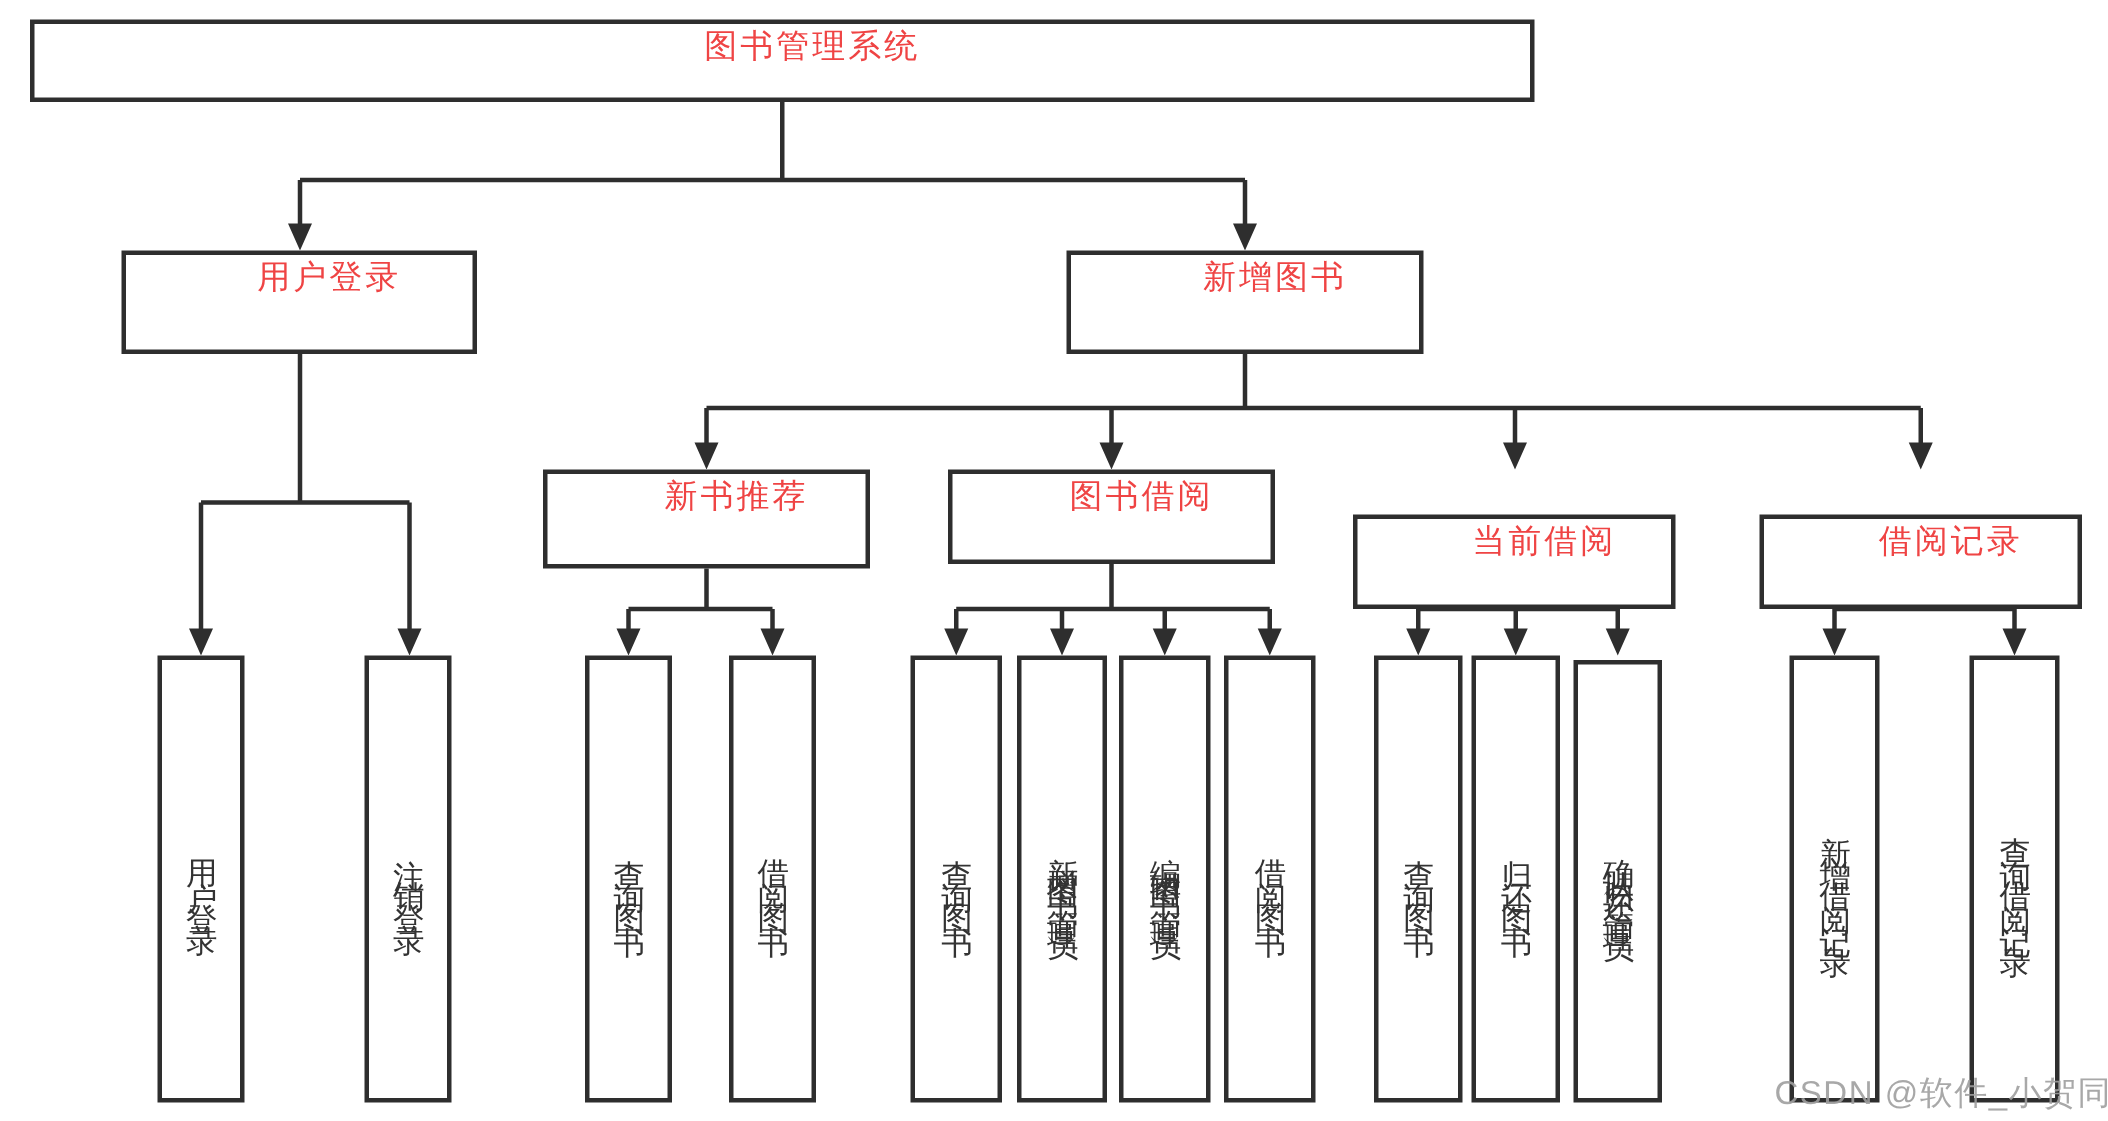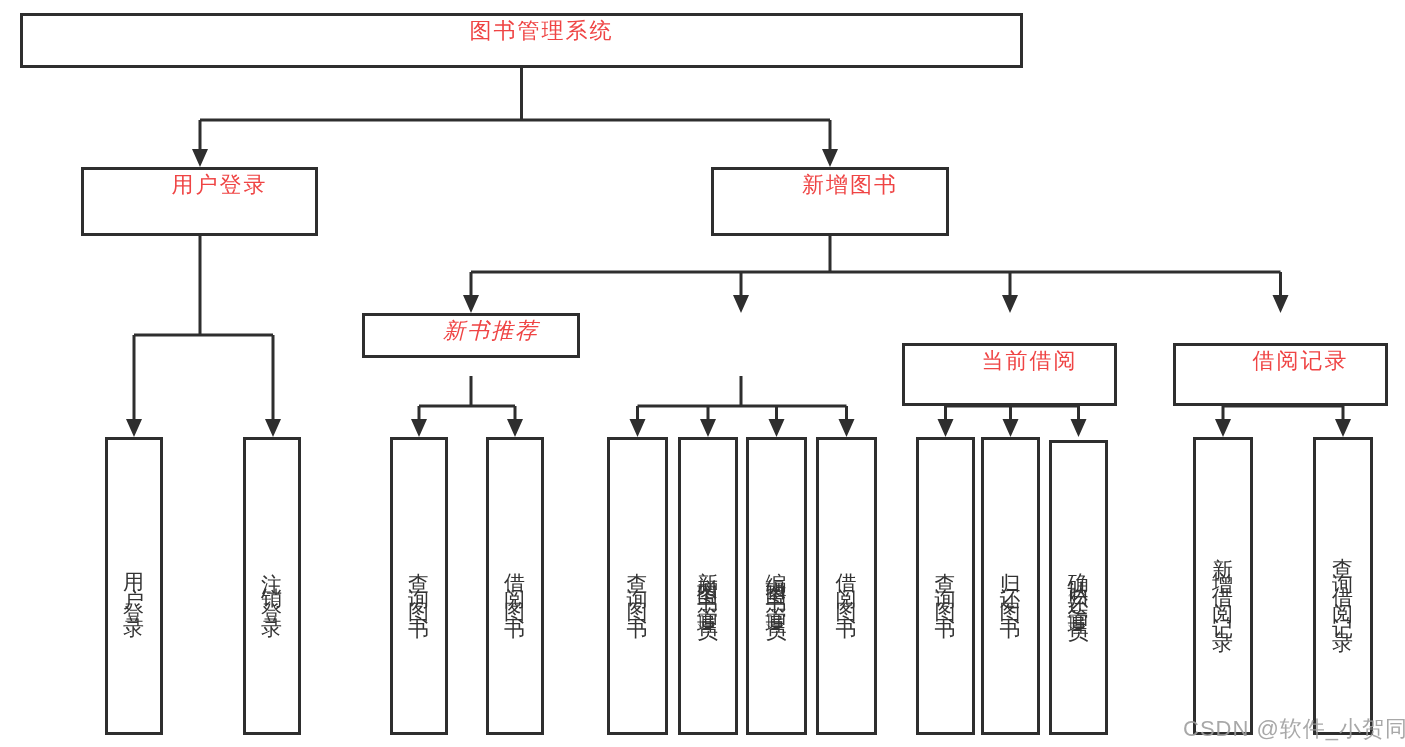--- a/index.html
+++ b/index.html
@@ -94,22 +94,25 @@
     <span>图书管理系统</span>
   </div>
 
   <div class="hbox" style="left:81px; top:167px; width:237px; height:69px;">
     <span>用户登录</span>
   </div>
   <div class="hbox" style="left:711px; top:167px; width:238px; height:69px;">
     <span>新增图书</span>
   </div>
 
-  <div class="hbox" style="left:362px; top:313px; width:218px; height:45px;font-style:italic;">
+  <div class="hbox" style="left:362px; top:313px; width:218px; height:66px;">
     <span>新书推荐</span>
+  </div>
+  <div class="hbox" style="left:632px; top:313px; width:218px; height:63px;">
+    <span>图书借阅</span>
   </div>
   <div class="hbox" style="left:902px; top:313px; width:215px; height:63px;margin-top:30px;">
     <span>当前借阅</span>
   </div>
   <div class="hbox" style="left:1173px; top:313px; width:215px; height:63px;margin-top:30px;">
     <span>借阅记录</span>
   </div>
 
   <div class="vbox" style="left:105px; width:58px;">
     <span class="vtext vt-loose">用户登录</span>

